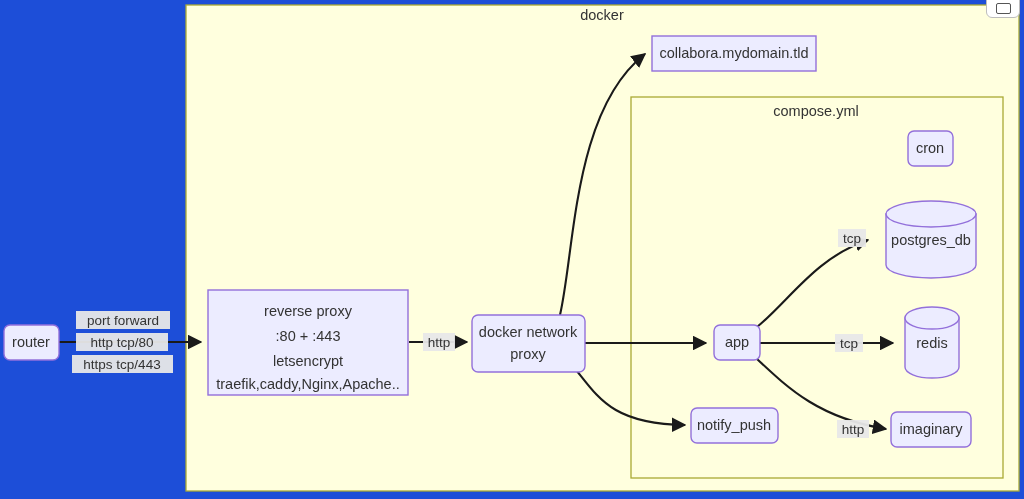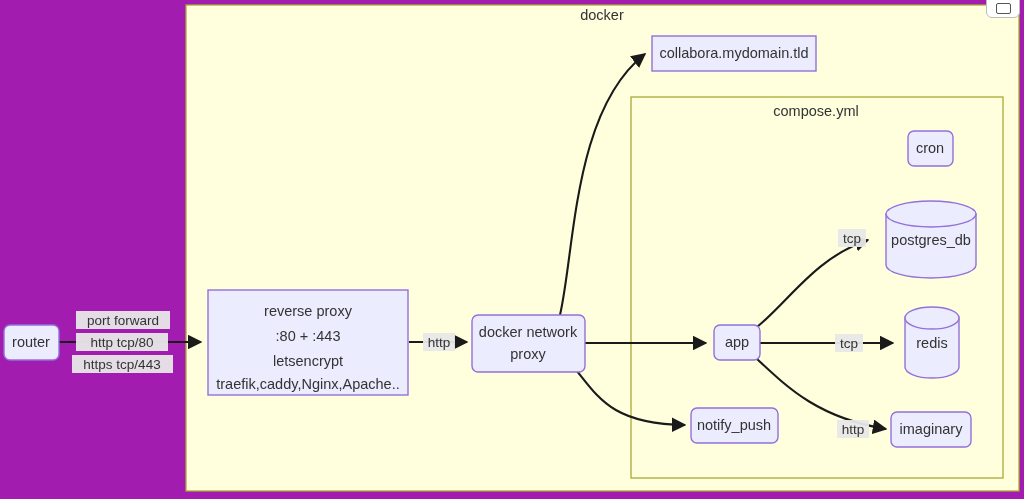--- a/index.html
+++ b/index.html
@@ -7,21 +7,21 @@
     padding: 0;
     background: #ffffff;
   }
   body {
     font-family: "Liberation Sans", sans-serif;
   }
   #canvas {
     position: relative;
     width: 1024px;
     height: 499px;
-    background: #a21caf;
+    background: #1d4ed8;
     overflow: hidden;
   }
   #diagram-svg {
     position: absolute;
     left: 0;
     top: 0;
     width: 1024px;
     height: 499px;
   }
   .node-label {

